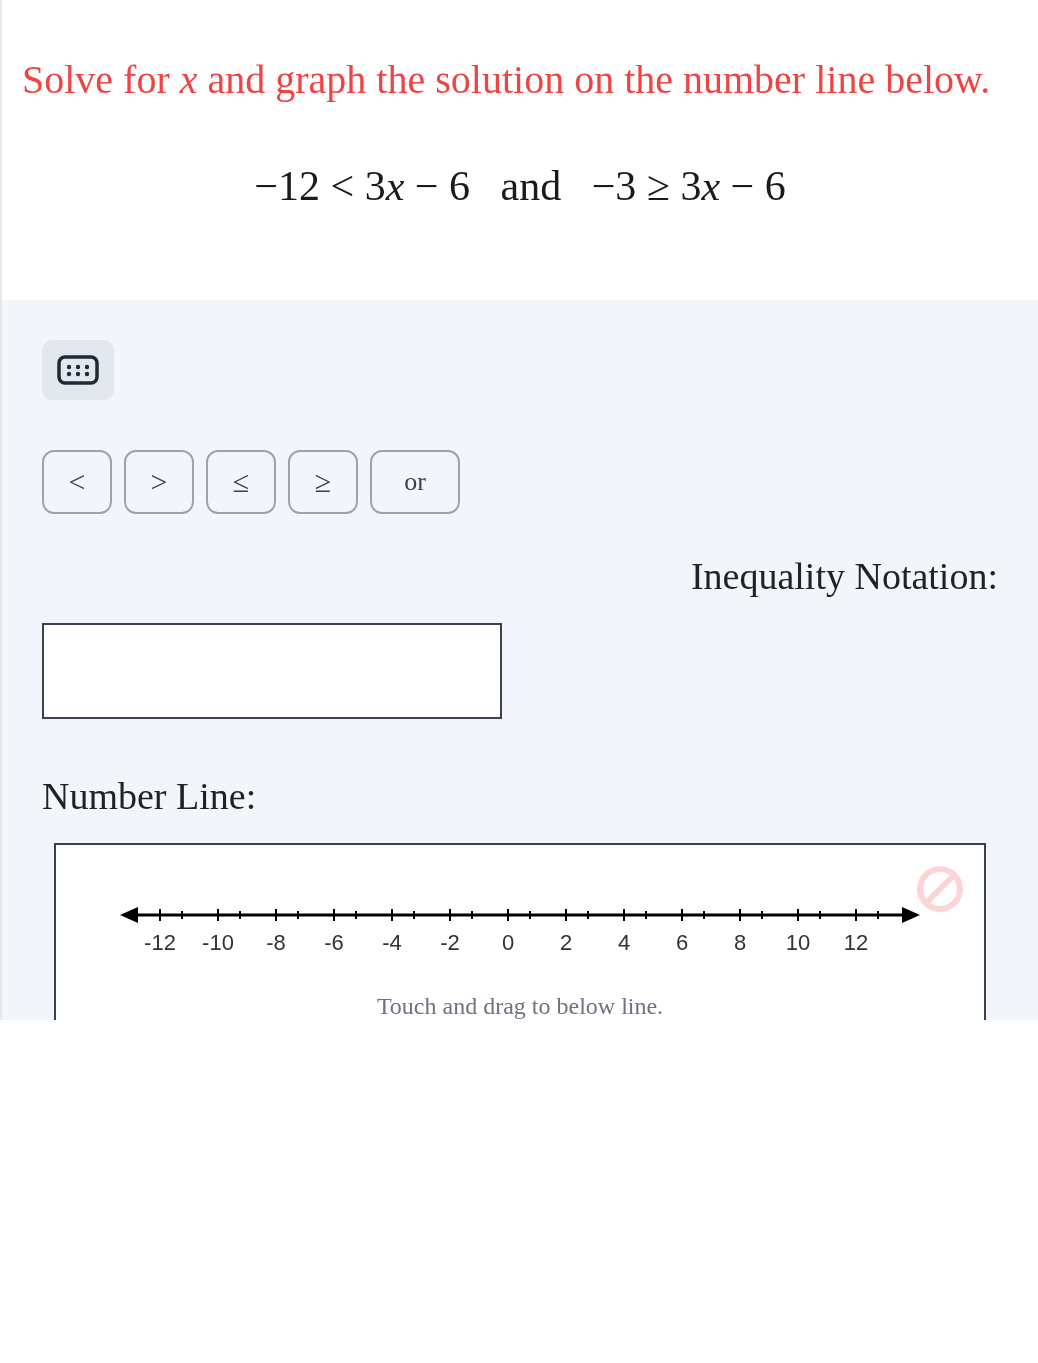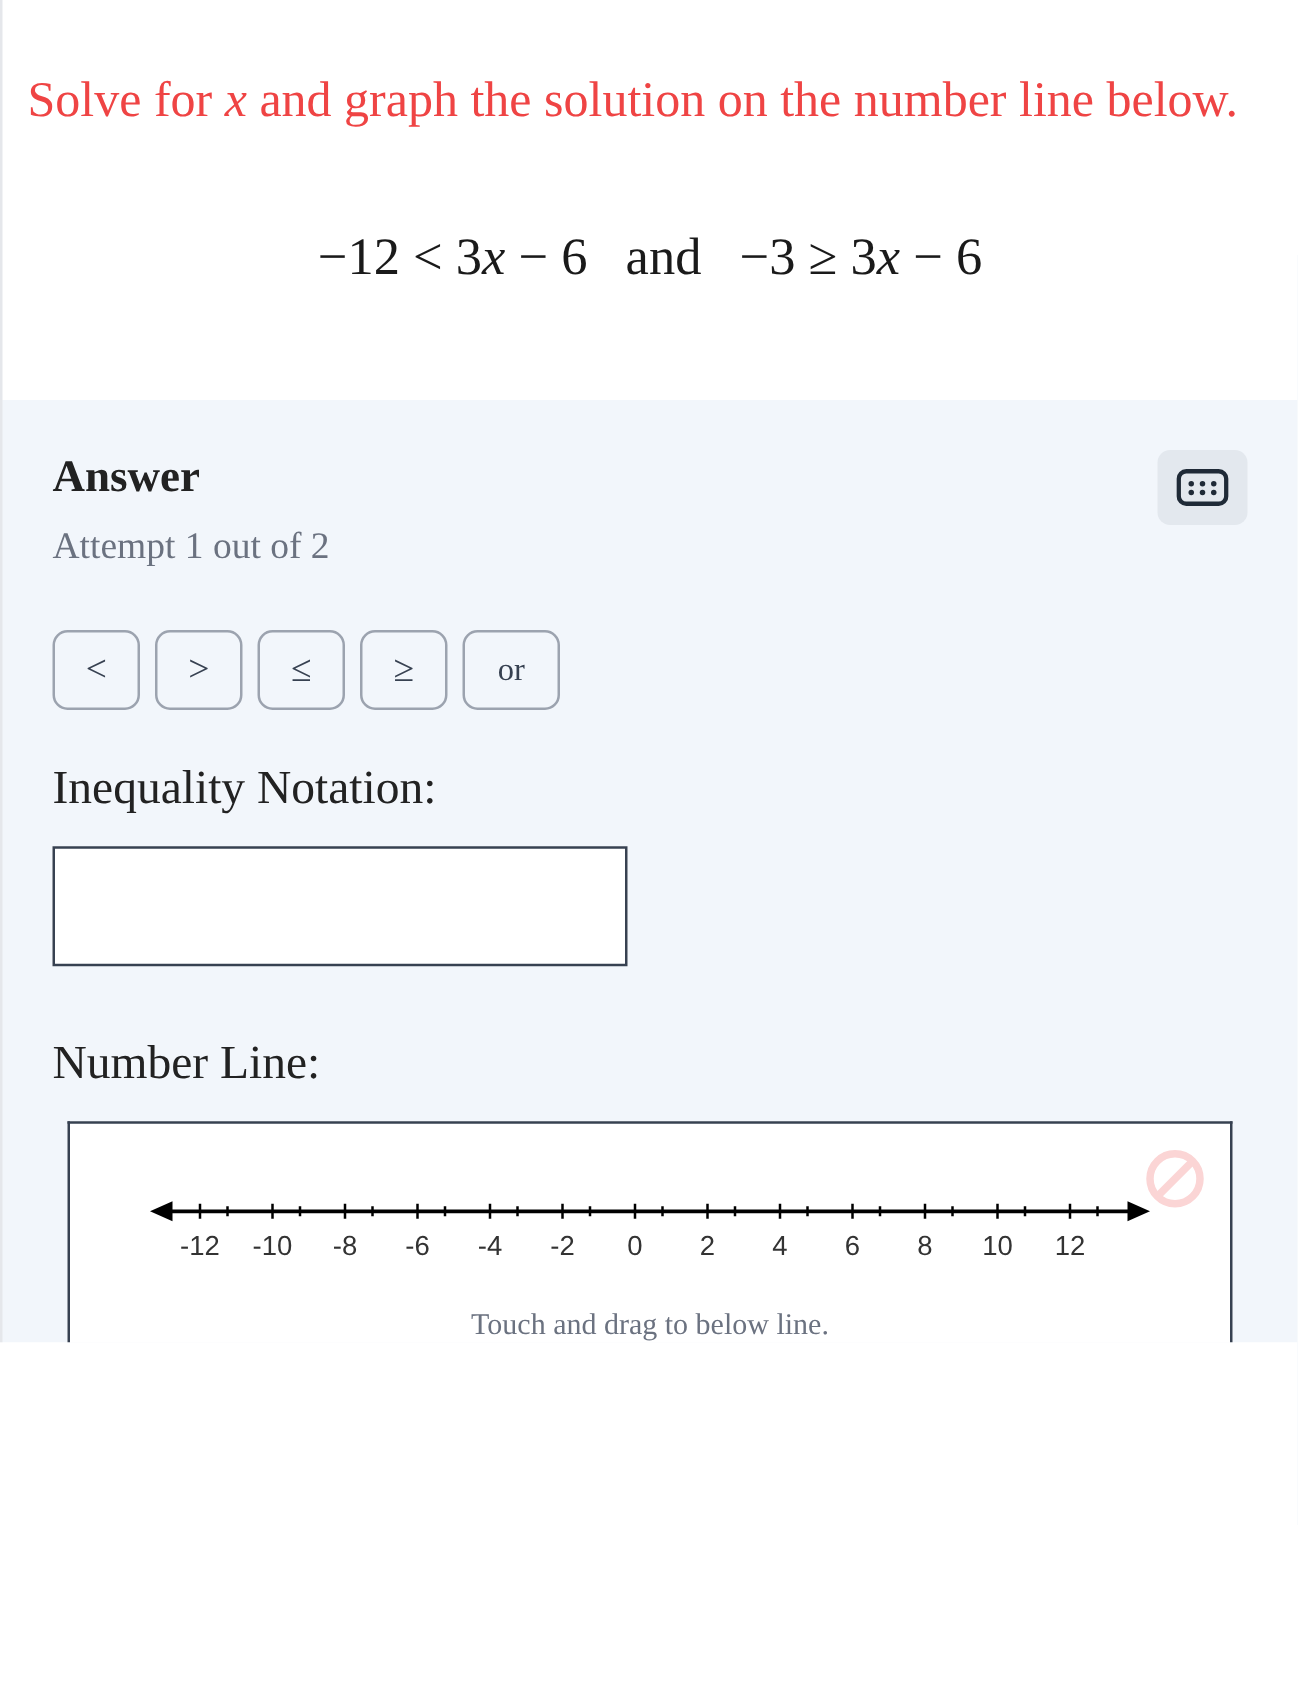--- a/index.html
+++ b/index.html
@@ -13,21 +13,21 @@
     padding: 50px 20px 40px 20px;
     border-left: 2px solid #e5e7eb;
   }
   .problem-text {
     font-size: 40px;
     line-height: 1.5;
     color: #ef4444;
   }
   .math-var { font-style: italic; }
   .equation-row {
-    margin-top: 72px;
+    margin-top: 52px;
     margin-bottom: 50px;
     font-size: 42px;
     text-align: center;
   }
   .equation-row .math { font-family: Georgia, serif; }
   .answer-panel {
     background: #f2f6fb;
     padding: 40px 40px 0 40px;
     border-left: 2px solid #e5e7eb;
   }
@@ -69,25 +69,26 @@
     border-radius: 12px;
     background: #f2f6fb;
     font-size: 30px;
     display: flex;
     align-items: center;
     justify-content: center;
     cursor: pointer;
     font-family: Georgia, serif;
     color: #374151;
   }
-  .op-btn.or-btn { width: 78px; font-size: 26px; }
+  .op-btn.or-btn { width: 90px; font-size: 26px; }
   .section-label {
     font-size: 38px;
     color: #222;
     margin-top: 40px;
+    text-align: right;
   }
   .notation-input {
     margin-top: 25px;
     width: 460px;
     height: 96px;
     border: 2px solid #374151;
     background: #fff;
     font-size: 28px;
     padding: 0 15px;
     font-family: Georgia, serif;
@@ -131,24 +132,20 @@
   </div>
   <div class="equation-row">
     <span class="math">−12 &lt; 3</span><span class="math math-var">x</span><span class="math"> − 6</span>
     <span class="math" style="margin:0 20px;">and</span>
     <span class="math">−3 ≥ 3</span><span class="math math-var">x</span><span class="math"> − 6</span>
   </div>
 </div>
 
 <div class="answer-panel">
   <div class="answer-header">
-    <div>
-      <div class="answer-title">Answer</div>
-      <div class="attempt-text">Attempt 1 out of 2</div>
-    </div>
     <div class="keyboard-btn">
       <svg viewBox="0 0 42 30">
         <rect x="2" y="2" width="38" height="26" rx="6" ry="6" fill="none" stroke="#1f2a37" stroke-width="3.5"></rect>
         <circle cx="12" cy="12" r="2.2" fill="#1f2a37"></circle>
         <circle cx="21" cy="12" r="2.2" fill="#1f2a37"></circle>
         <circle cx="30" cy="12" r="2.2" fill="#1f2a37"></circle>
         <circle cx="12" cy="19" r="2.2" fill="#1f2a37"></circle>
         <circle cx="21" cy="19" r="2.2" fill="#1f2a37"></circle>
         <circle cx="30" cy="19" r="2.2" fill="#1f2a37"></circle>
       </svg>

